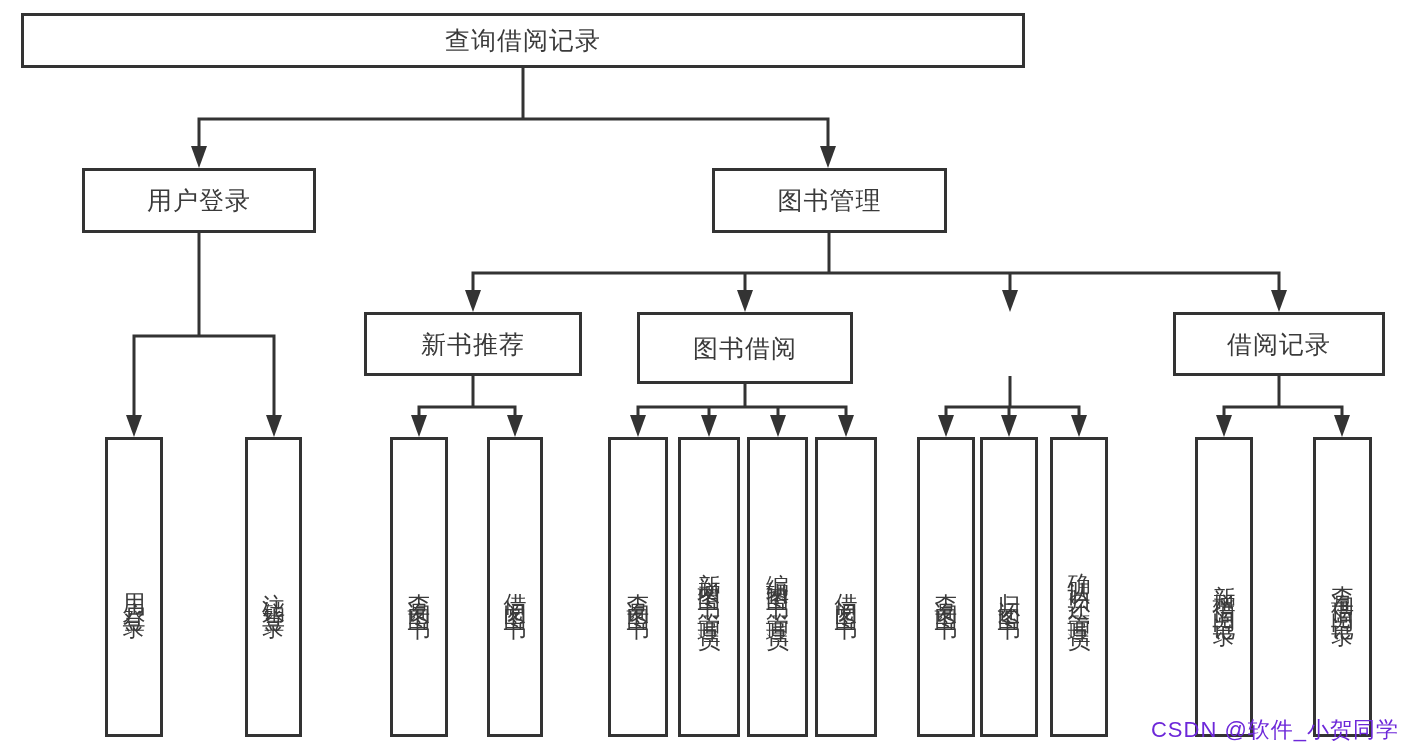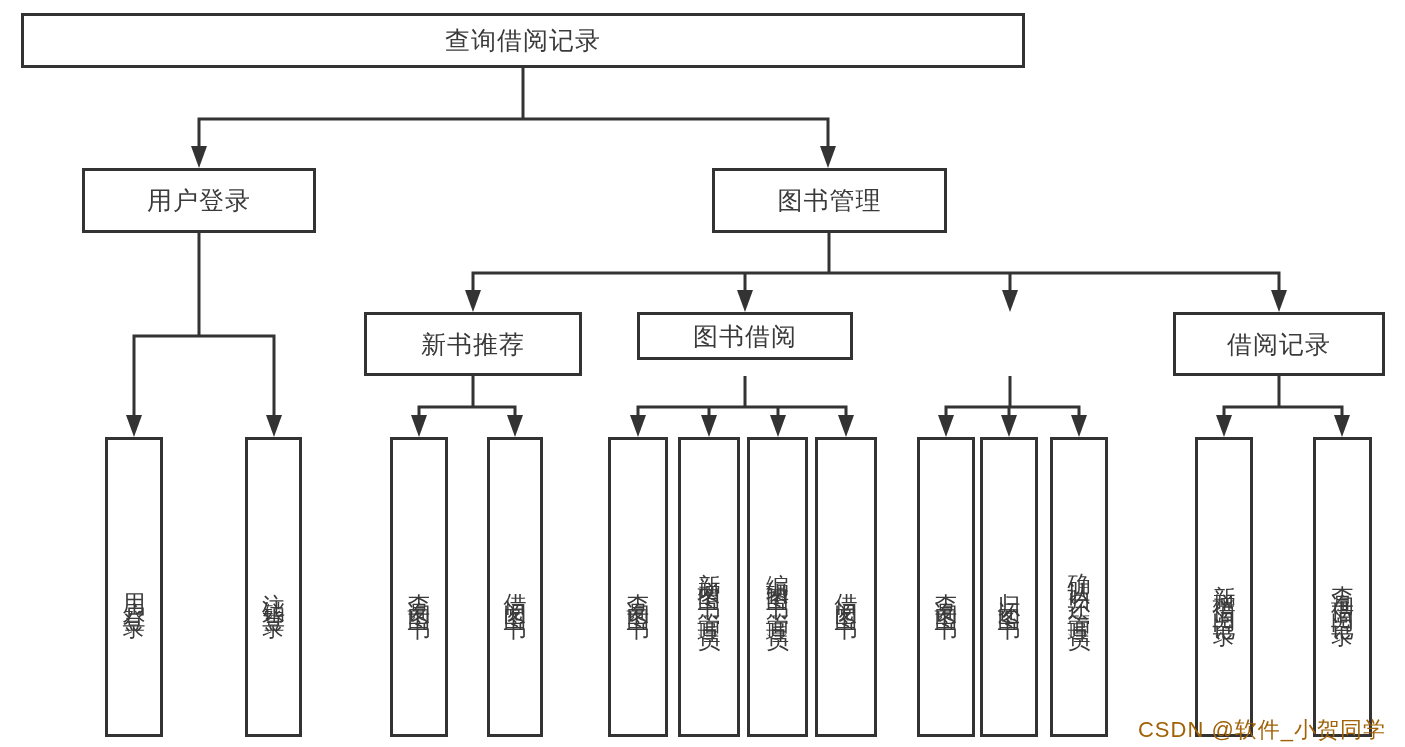--- a/index.html
+++ b/index.html
@@ -44,24 +44,24 @@
     letter-spacing: 8px;
     margin-bottom: -8px;
     line-height: 1;
   }
   .leaf {
     top: 437px;
     height: 300px;
   }
   #watermark {
     position: absolute;
-    right: 19px;
+    right: 6px;
     bottom: 2px;
     font-size: 22px;
-    color: #a16207;
+    color: #6d28d9;
     letter-spacing: 1px;
     z-index: 5;
     white-space: nowrap;
   }
 </style>
 </head>
 <body>
 
 <div id="stage">
 
@@ -124,21 +124,21 @@
   <div class="node hnode" style="left:82px; top:168px; width:234px; height:65px;">
     <span class="lbl">用户登录</span>
   </div>
   <div class="node hnode" style="left:364px; top:312px; width:218px; height:64px;">
     <span class="lbl">新书推荐</span>
   </div>
 
   <div class="node hnode" style="left:712px; top:168px; width:235px; height:65px;">
     <span class="lbl">图书管理</span>
   </div>
-  <div class="node hnode" style="left:637px; top:312px; width:216px; height:48px;">
+  <div class="node hnode" style="left:637px; top:312px; width:216px; height:72px;">
     <span class="lbl">图书借阅</span>
   </div>
   <div class="node hnode" style="left:1173px; top:312px; width:212px; height:64px;">
     <span class="lbl">借阅记录</span>
   </div>
 
   <div class="node vnode leaf" style="left:105px; width:58px;">
     <span class="lbl">用户登录</span>
   </div>
   <div class="node vnode leaf" style="left:245px; width:57px;">

